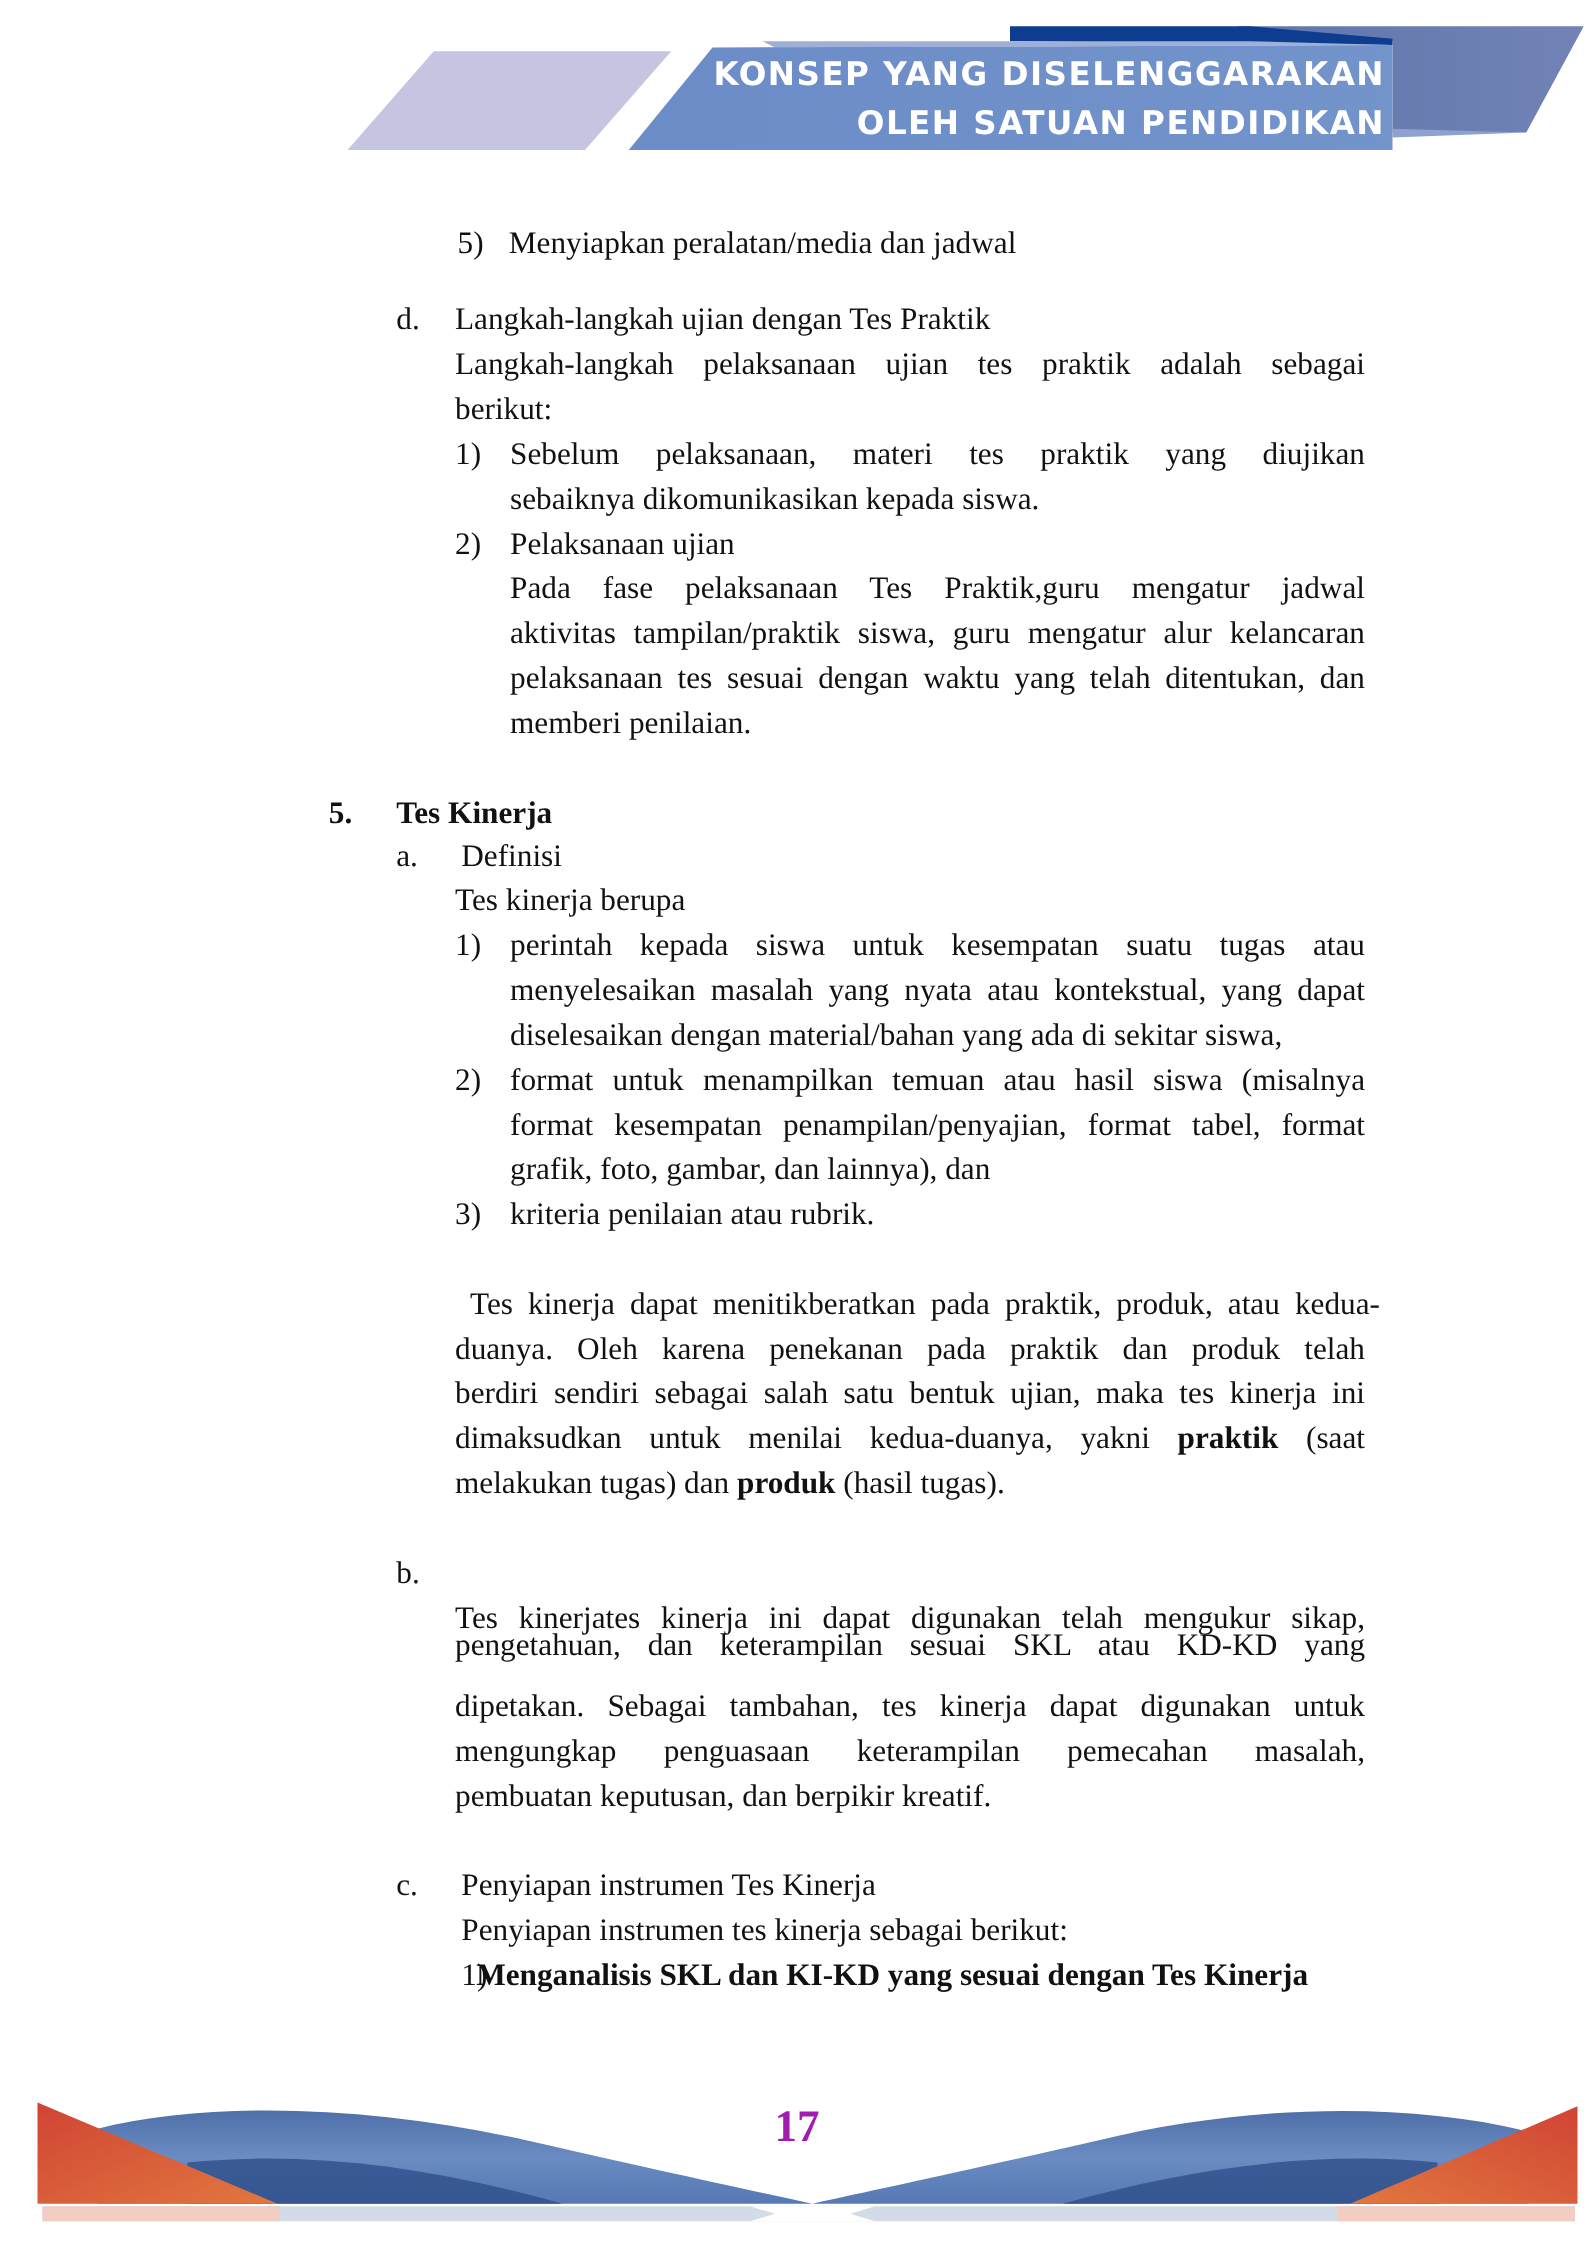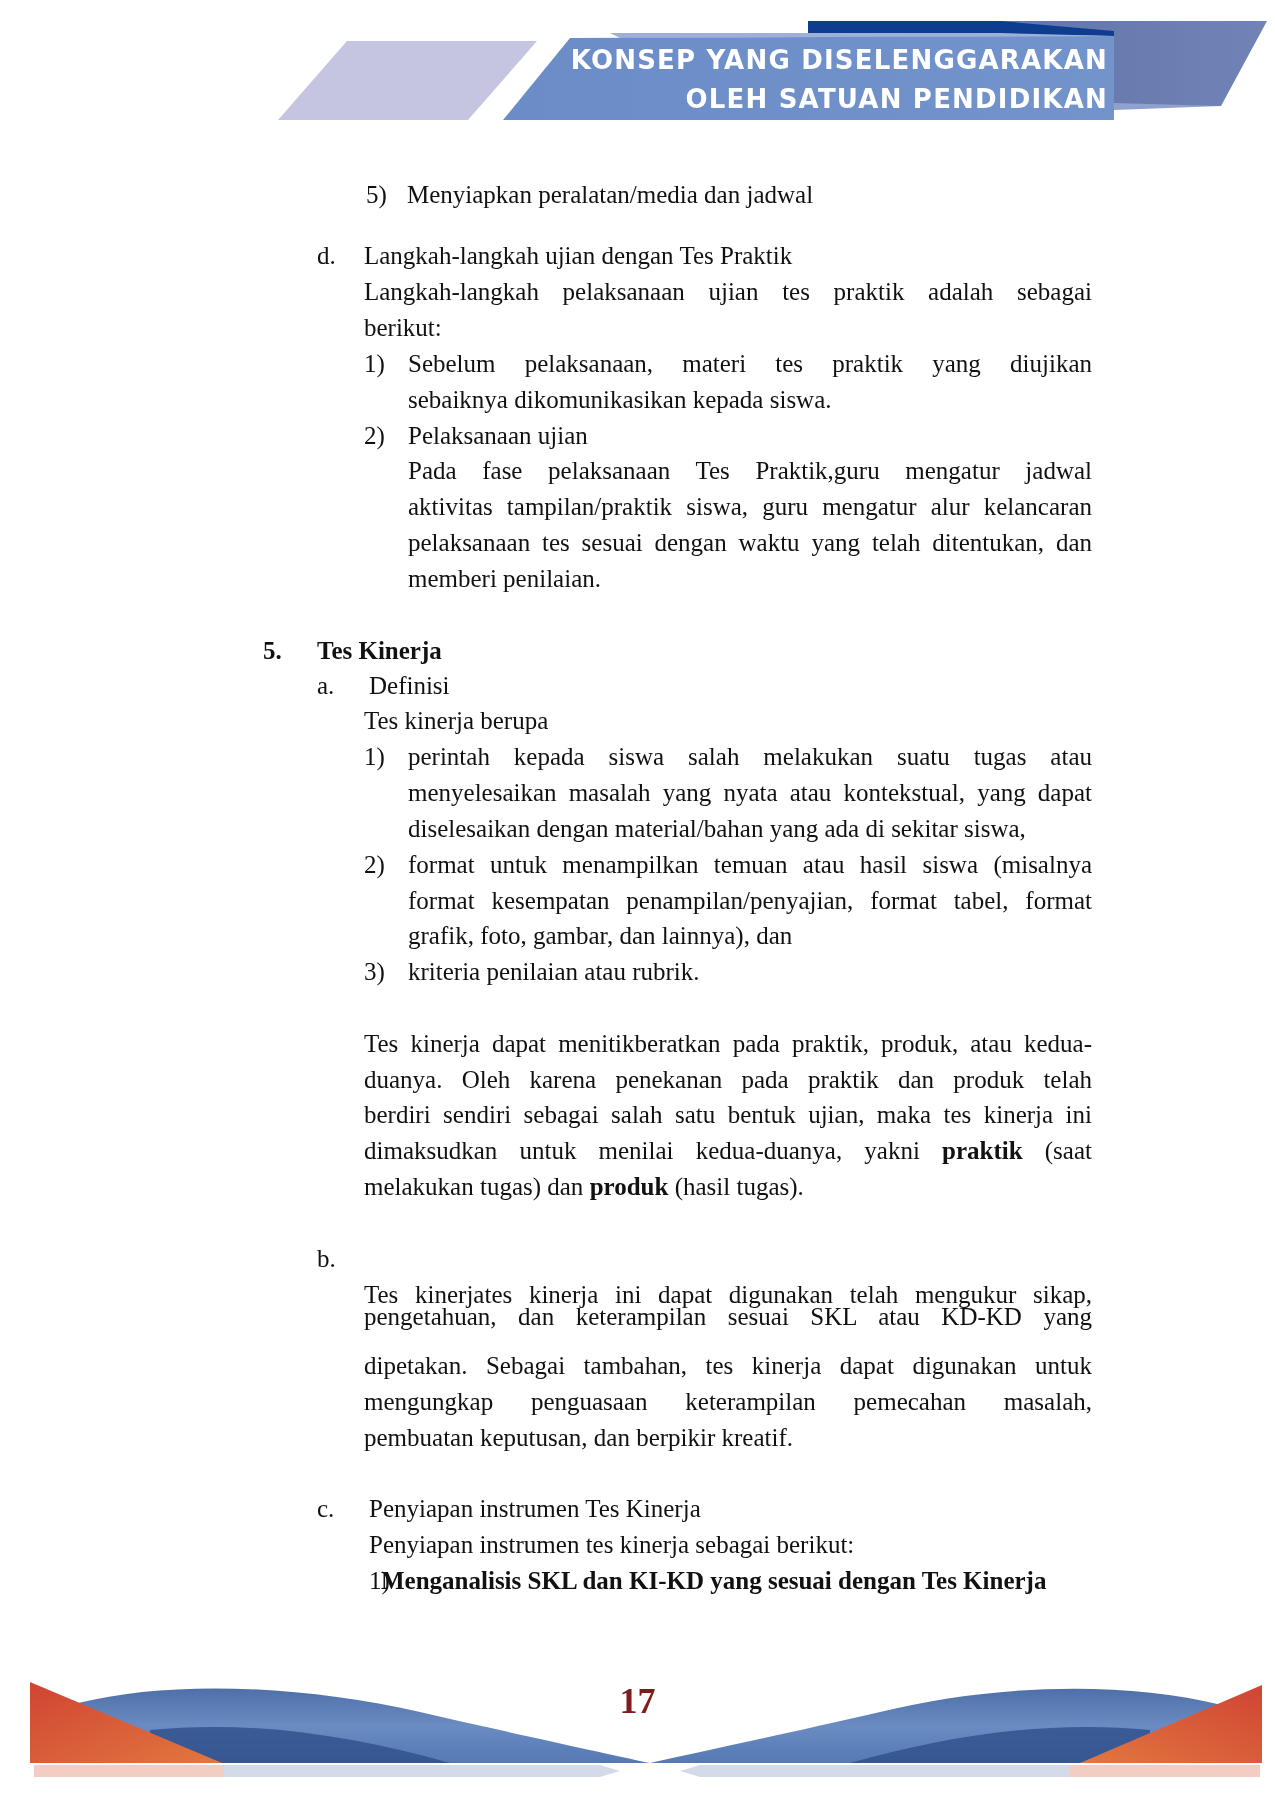--- a/index.html
+++ b/index.html
@@ -17,21 +17,21 @@
     font-family: "Liberation Serif", "DejaVu Serif", serif; color: #111111;
     font-size: 25px;
   }
   .ln { position: absolute; white-space: nowrap; line-height: 30px; }
   .just { position: absolute; line-height: 30px; text-align: justify; text-align-last: justify; white-space: nowrap; }
   .b { font-weight: bold; }
   .footer { position: absolute; left: 0; top: 1660px; width: 1275px; height: 140px; }
   .page-number {
     position: absolute; left: 0; width: 1275px; top: 1680px; text-align: center;
     font-family: "Liberation Serif", "DejaVu Serif", serif; font-weight: bold;
-    font-size: 36px; color: #7f1d1d;
+    font-size: 36px; color: #a21caf;
   }
 </style>
 </head>
 <body>
 
 <div class="header-banner">
   <svg width="1275" height="140" viewBox="0 0 1275 140">
     <defs>
       <linearGradient id="slateGrad" x1="0" y1="0" x2="1" y2="0">
         <stop offset="0" stop-color="#5f75ab"></stop>
@@ -81,33 +81,33 @@
   <div class="ln" style="left:408px; top:564px;">memberi penilaian.</div>
 
   <div class="ln b" style="left:263px; top:636px;">5.</div>
   <div class="ln b" style="left:317px; top:636px;">Tes Kinerja</div>
 
   <div class="ln" style="left:317px; top:671px;">a.</div>
   <div class="ln" style="left:369px; top:671px;">Definisi</div>
   <div class="ln" style="left:364px; top:706px;">Tes kinerja berupa</div>
 
   <div class="ln" style="left:364px; top:742px;">1)</div>
-  <div class="just" style="left: 408px; top: 742px; width: 684px; white-space: normal; text-align-last: justify; height: 30px; overflow: visible;"><span>perintah kepada siswa salah melakukan suatu tugas atau</span></div>
+  <div class="just" style="left: 408px; top: 742px; width: 684px; white-space: normal; text-align-last: justify; height: 30px; overflow: visible;"><span>perintah kepada siswa untuk kesempatan suatu tugas atau</span></div>
   <div class="just" style="left: 408px; top: 778px; width: 684px; white-space: normal; text-align-last: justify; height: 30px; overflow: visible;"><span>menyelesaikan masalah yang nyata atau kontekstual, yang dapat</span></div>
   <div class="ln" style="left:408px; top:814px;">diselesaikan dengan material/bahan yang ada di sekitar siswa,</div>
 
   <div class="ln" style="left:364px; top:850px;">2)</div>
   <div class="just" style="left: 408px; top: 850px; width: 684px; white-space: normal; text-align-last: justify; height: 30px; overflow: visible;"><span>format untuk menampilkan temuan atau hasil siswa (misalnya</span></div>
   <div class="just" style="left: 408px; top: 886px; width: 684px; white-space: normal; text-align-last: justify; height: 30px; overflow: visible;"><span>format kesempatan penampilan/penyajian, format tabel, format</span></div>
   <div class="ln" style="left:408px; top:921px;">grafik, foto, gambar, dan lainnya), dan</div>
 
   <div class="ln" style="left:364px; top:957px;">3)</div>
   <div class="ln" style="left:408px; top:957px;">kriteria penilaian atau rubrik.</div>
 
-  <div class="just" style="left: 364px; top: 1029px; width: 728px; white-space: normal; text-align-last: justify; height: 30px; overflow: visible;"><span>Tes kinerja dapat menitikberatkan pada praktik, produk, atau kedua-</span></div>
+  <div class="just" style="left: 376px; top: 1029px; width: 728px; white-space: normal; text-align-last: justify; height: 30px; overflow: visible;"><span>Tes kinerja dapat menitikberatkan pada praktik, produk, atau kedua-</span></div>
   <div class="just" style="left: 364px; top: 1065px; width: 728px; white-space: normal; text-align-last: justify; height: 30px; overflow: visible;"><span>duanya. Oleh karena penekanan pada praktik dan produk telah</span></div>
   <div class="just" style="left: 364px; top: 1100px; width: 728px; white-space: normal; text-align-last: justify; height: 30px; overflow: visible;"><span>berdiri sendiri sebagai salah satu bentuk ujian, maka tes kinerja ini</span></div>
   <div class="just" style="left: 364px; top: 1136px; width: 728px; white-space: normal; text-align-last: justify; height: 30px; overflow: visible;"><span>dimaksudkan untuk menilai kedua-duanya, yakni </span><span class="b">praktik</span><span> (saat</span></div>
   <div class="ln" style="left:364px; top:1172px;"><span>melakukan tugas) dan </span><span class="b">produk</span><span> (hasil tugas).</span></div>
 
   <div class="ln" style="left:317px; top:1244px;">b.</div>
   <div class="just" style="left: 364px; top: 1280px; width: 728px; white-space: normal; text-align-last: justify; height: 30px; overflow: visible;"><span>Tes kinerjates kinerja ini dapat digunakan telah mengukur sikap,</span></div>
   <div class="just" style="left: 364px; top: 1302px; width: 728px; white-space: normal; text-align-last: justify; height: 30px; overflow: visible;"><span>pengetahuan, dan keterampilan sesuai SKL atau KD-KD yang</span></div>
   <div class="just" style="left: 364px; top: 1351px; width: 728px; white-space: normal; text-align-last: justify; height: 30px; overflow: visible;"><span>dipetakan. Sebagai tambahan, tes kinerja dapat digunakan untuk</span></div>
   <div class="just" style="left: 364px; top: 1387px; width: 728px; white-space: normal; text-align-last: justify; height: 30px; overflow: visible;"><span>mengungkap penguasaan keterampilan pemecahan masalah,</span></div>

